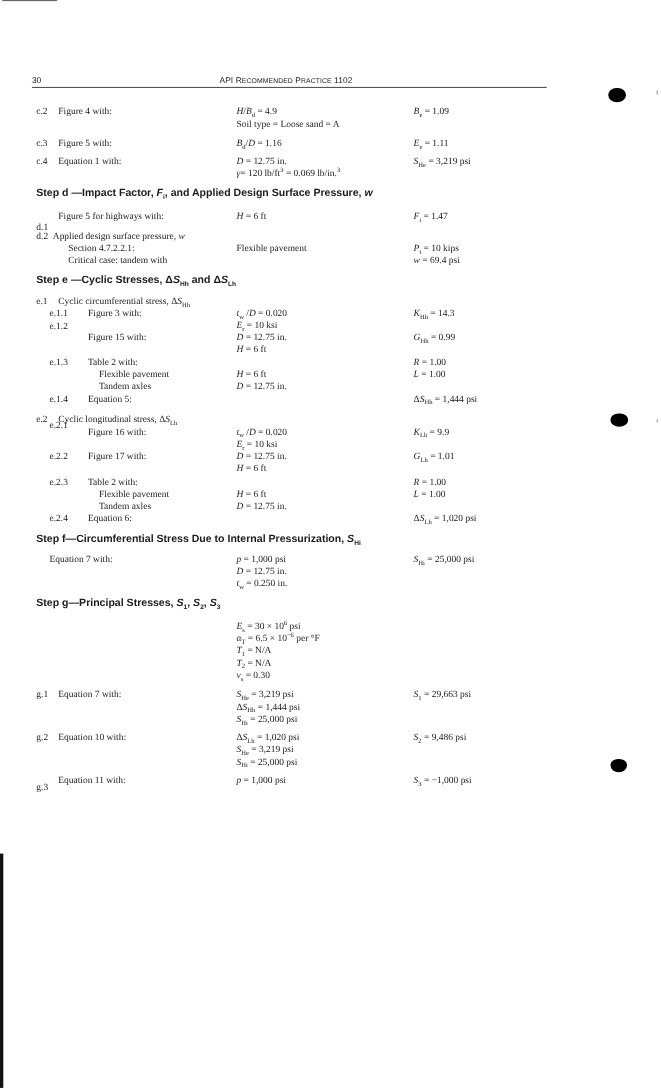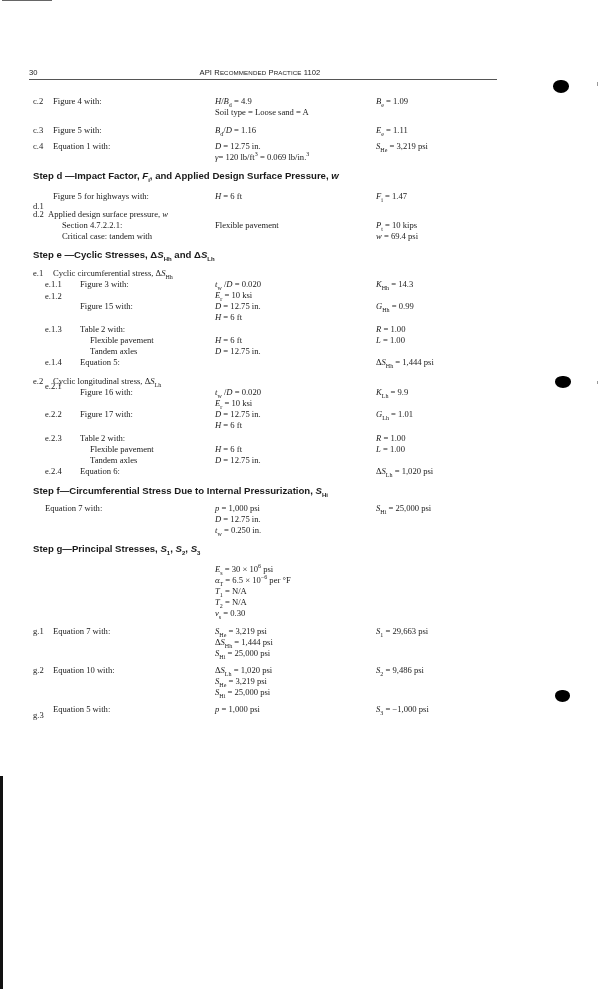--- a/index.html
+++ b/index.html
@@ -157,15 +157,15 @@
 <div class="abs col3" style="top:626px"><i>S</i><sub>1</sub> = 29,663 psi</div>
 
 <div class="abs col1" style="top:665px">g.2</div>
 <div class="abs" style="left:53px;top:665px">Equation 10 with:</div>
 <div class="abs col2" style="top:665px">Δ<i>S</i><sub>Lh</sub> = 1,020 psi</div>
 <div class="abs col2" style="top:676px"><i>S</i><sub>He</sub> = 3,219 psi</div>
 <div class="abs col2" style="top:687px"><i>S</i><sub>Hi</sub> = 25,000 psi</div>
 <div class="abs col3" style="top:665px"><i>S</i><sub>2</sub> = 9,486 psi</div>
 
 <div class="abs col1" style="top:710px">g.3</div>
-<div class="abs" style="left:53px;top:704px">Equation 5 with:</div>
+<div class="abs" style="left:53px;top:704px">Equation 11 with:</div>
 <div class="abs col2" style="top:704px"><i>p</i> = 1,000 psi</div>
 <div class="abs col3" style="top:704px"><i>S</i><sub>3</sub> = −1,000 psi</div>
 
 </body></html>

